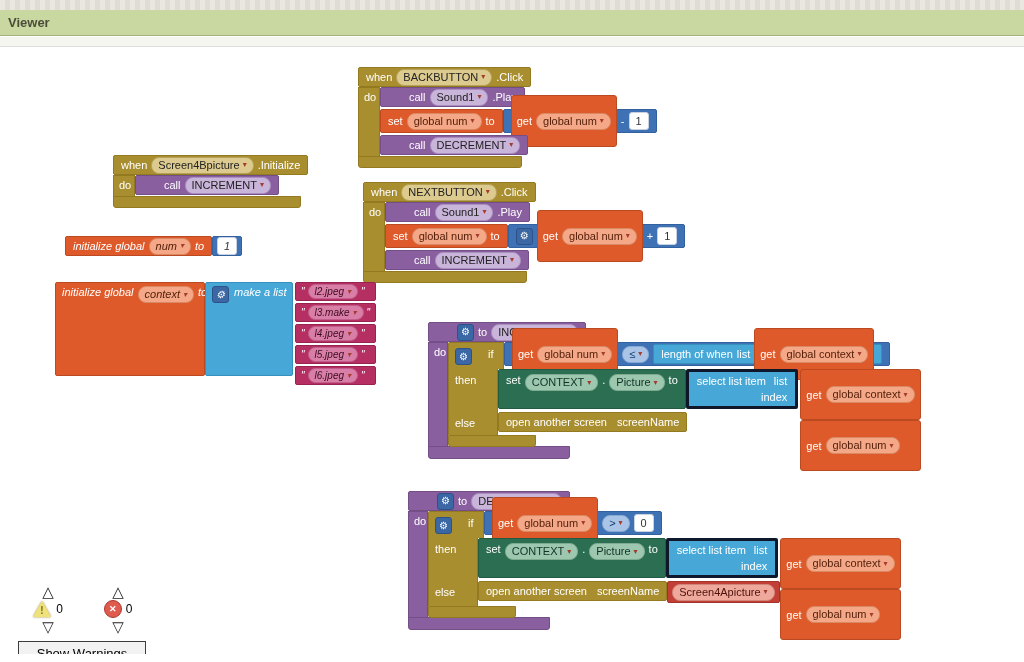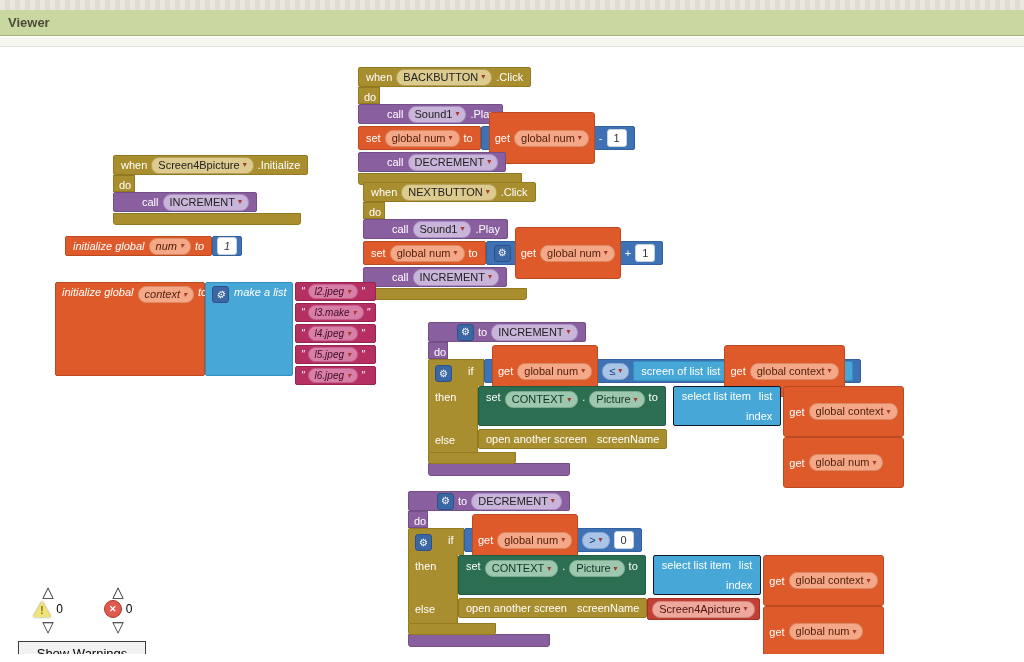--- a/index.html
+++ b/index.html
@@ -45,40 +45,40 @@
     border-radius:3px;background:#3b67a5;border:1px solid #2d5288;color:#fff;}
   .gear::before{content:"⚙";font-size:10px;line-height:1;}
 
   .numbox{display:inline-flex;align-items:center;justify-content:center;min-width:10px;height:16px;
     padding:0 4px;background:#fff;border:1px solid #c9d2de;border-radius:3px;color:#333;font-size:11px;}
 
   .pill{display:inline-flex;align-items:center;gap:4px;height:18px;padding:16px 5px;border-radius:3px;
     background:#de5a2a;border:1px solid #bc4a20;color:#fff;font-size:11px;white-space:nowrap;}
 
   
-  .body{display:flex;align-items:stretch;flex-direction:column;}
+  .body{display:flex;align-items:stretch;}
   .docol{width:22px;padding:3px 0 0 5px;box-sizing:border-box;font-size:11px;color:#fff;}
   .docol.purple{width:20px;}
   .stack{display:flex;flex-direction:column;align-items:flex-start;}
   .stack>*{margin-bottom:2px;}
   .exprrow{display:flex;align-items:flex-start;}
   .foot{height:10px;border-radius:0 0 3px 3px;margin-top:-1px;}
 
   
   .ifblk{display:flex;flex-direction:column;align-items:flex-start;}
   .ifrow{display:flex;align-items:stretch;}
   .iflabel{width:50px;flex:none;background:#a98e2f;border:1px solid #93791f;border-top:none;border-bottom:none;
     box-sizing:border-box;display:flex;align-items:flex-start;gap:16px;padding:5px 0 0 6px;color:#fff;font-size:11px;}
   .ifrow:first-child .iflabel{border-top:1px solid #93791f;border-radius:2px 0 0 0;}
   .ifcontent{display:flex;align-items:flex-start;padding-bottom:3px;}
 
   .greentall{height:40px;align-items:flex-start;padding-top:4px;}
   .selwrap{display:flex;align-items:flex-start;}
   .selectblk{display:flex;flex-direction:column;justify-content:space-between;height:40px;box-sizing:border-box;
-    padding:3px 8px;background:#47a8d8;border:1px solid #0f172a;border-radius:2px;color:#fff;font-size:11px;margin-left:7px;}
+    padding:3px 8px;background:#47a8d8;border:3px solid #0f172a;border-radius:2px;color:#fff;font-size:11px;}
   .selline{display:flex;gap:8px;white-space:nowrap;}
   .selline.right{justify-content:flex-end;text-align:center;}
   .pillcol{display:flex;flex-direction:column;justify-content:space-between;height:40px;margin-left:2px;}
 
   .redblk{display:flex;align-items:center;height:20px;padding:0 4px;background:#c23f35;
     border:1px solid #a2332b;border-radius:2px;}
 
   
   .bigor{width:150px;height:94px;background:#de5a2a;border:1px solid #bc4a20;border-radius:2px;
     box-sizing:border-box;padding:3px 6px;display:flex;gap:4px;align-items:flex-start;color:#fff;font-size:11px;white-space:nowrap;}
@@ -284,21 +284,21 @@
               <span>if</span>
             </div>
             <div class="ifcontent">
               <div class="bar blue h24">
                 <span class="pill">
                   <span>get</span>
                   <span class="dd dd-orange">global num</span>
                 </span>
                 <span class="dd dd-blue">≤</span>
                 <span class="bar cyan" style="height:20px;">
-                  <span>screen of list</span>
+                  <span>length of when</span>
                   <span>list</span>
                   <span class="pill">
                     <span>get</span>
                     <span class="dd dd-orange">global context</span>
                   </span>
                 </span>
               </div>
             </div>
           </div>
           <div class="ifrow">

